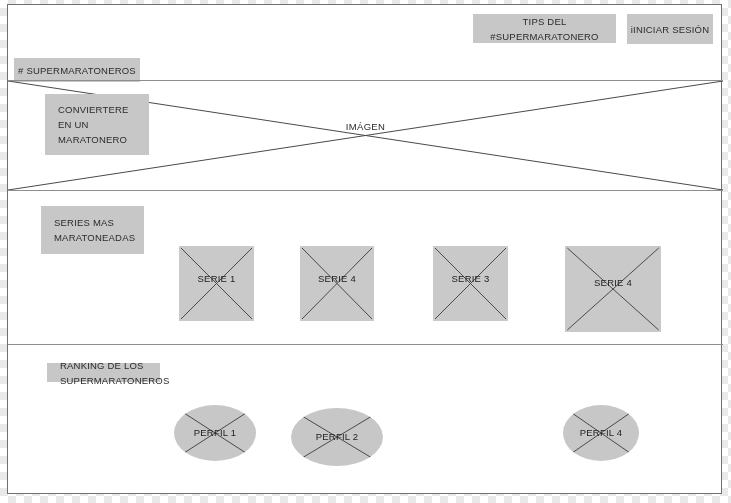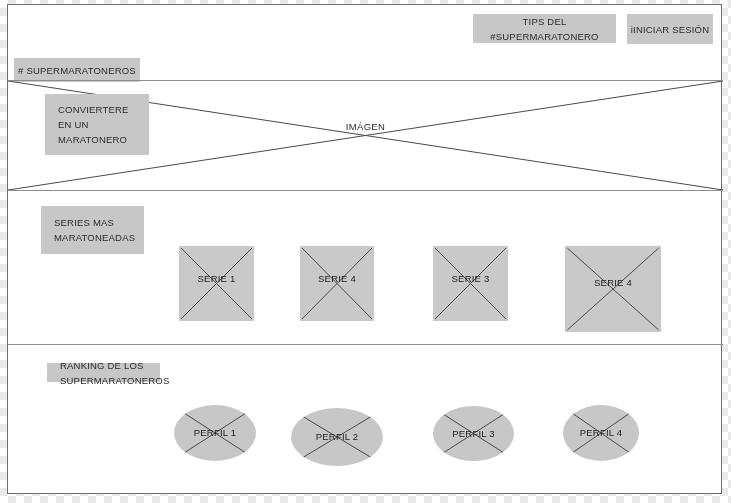--- a/index.html
+++ b/index.html
@@ -169,27 +169,20 @@
   </div>
 
   <div class="profile-ellipse" style="left:283px; top:403px; width:92px; height:58px;">
     <svg viewBox="0 0 92 58" preserveAspectRatio="none" aria-hidden="true">
       <line x1="11" y1="8" x2="81" y2="50"></line>
         <line x1="11" y1="50" x2="81" y2="8"></line>
     </svg>
     <div class="ph-label">PERFIL 2</div>
   </div>
 
-  <div class="profile-ellipse" style="left:425px; top:401px; width:81px; height:55px;">
-    <svg viewBox="0 0 81 55" preserveAspectRatio="none" aria-hidden="true">
-      <line x1="10" y1="8" x2="71" y2="47"></line>
-        <line x1="10" y1="47" x2="71" y2="8"></line>
-    </svg>
-    <div class="ph-label">PERFIL 3</div>
-  </div>
 
   <div class="profile-ellipse" style="left:555px; top:400px; width:76px; height:56px;">
     <svg viewBox="0 0 76 56" preserveAspectRatio="none" aria-hidden="true">
       <line x1="9" y1="8" x2="67" y2="48"></line>
         <line x1="9" y1="48" x2="67" y2="8"></line>
     </svg>
     <div class="ph-label">PERFIL 4</div>
   </div>
 
 </div>

